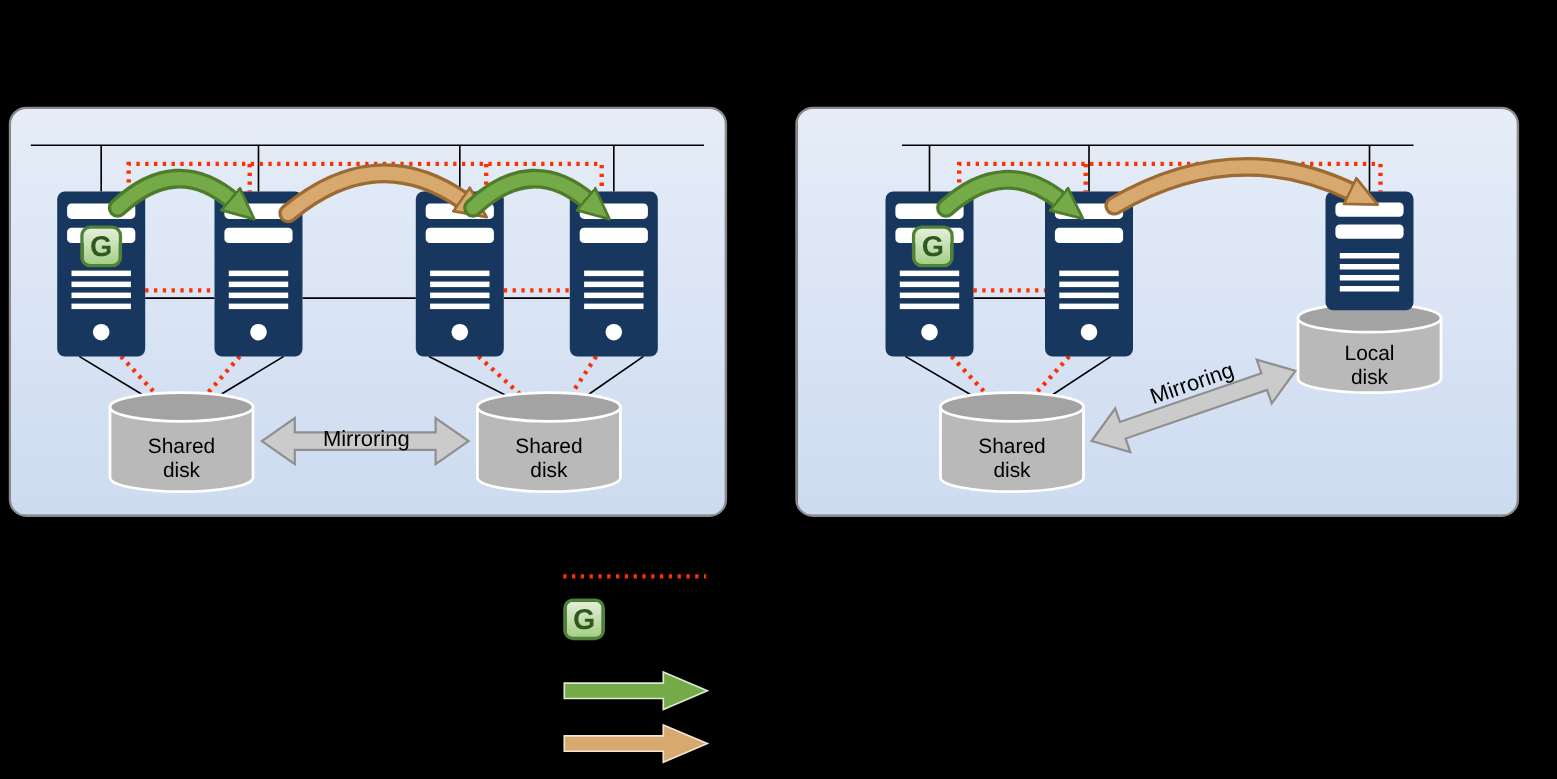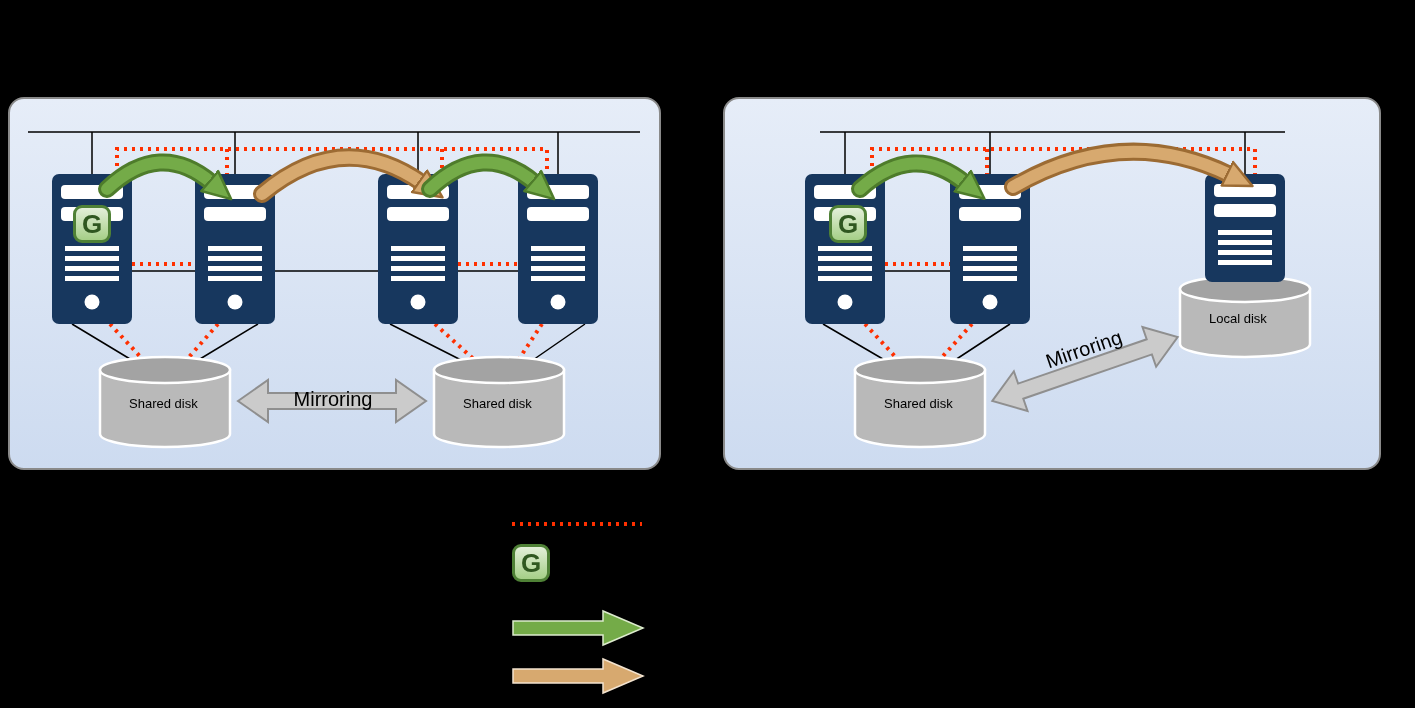--- a/index.html
+++ b/index.html
@@ -16,22 +16,22 @@
   .panel-right { left:723px; top:97px; width:658px; height:373px; }
   .panel svg { position:absolute; left:0; top:0; }
   .g-badge {
     position:absolute; width:38px; height:38px; box-sizing:border-box;
     border:3px solid #4f8136; border-radius:9px;
     background:linear-gradient(180deg,#e3efd9 0%,#a5cf87 100%);
     color:#2f5720; font-weight:bold; font-size:26px;
     display:flex; align-items:center; justify-content:center;
   }
   .disk-label {
-    position:absolute; width:72px; text-align:left;
-    font-size:13px; line-height:1.16; color:#000;
+    position:absolute; width:72px; text-align:center;
+    font-size:19px; line-height:1.16; color:#000;
   }
   .mirror-label {
     position:absolute; width:120px; text-align:center;
     font-size:20px; color:#000;
   }
   .legend {
     position:absolute; left:505px; top:508px; width:150px; height:198px;
   }
   .legend .g-badge { left:7px; top:36px; }
 </style>

